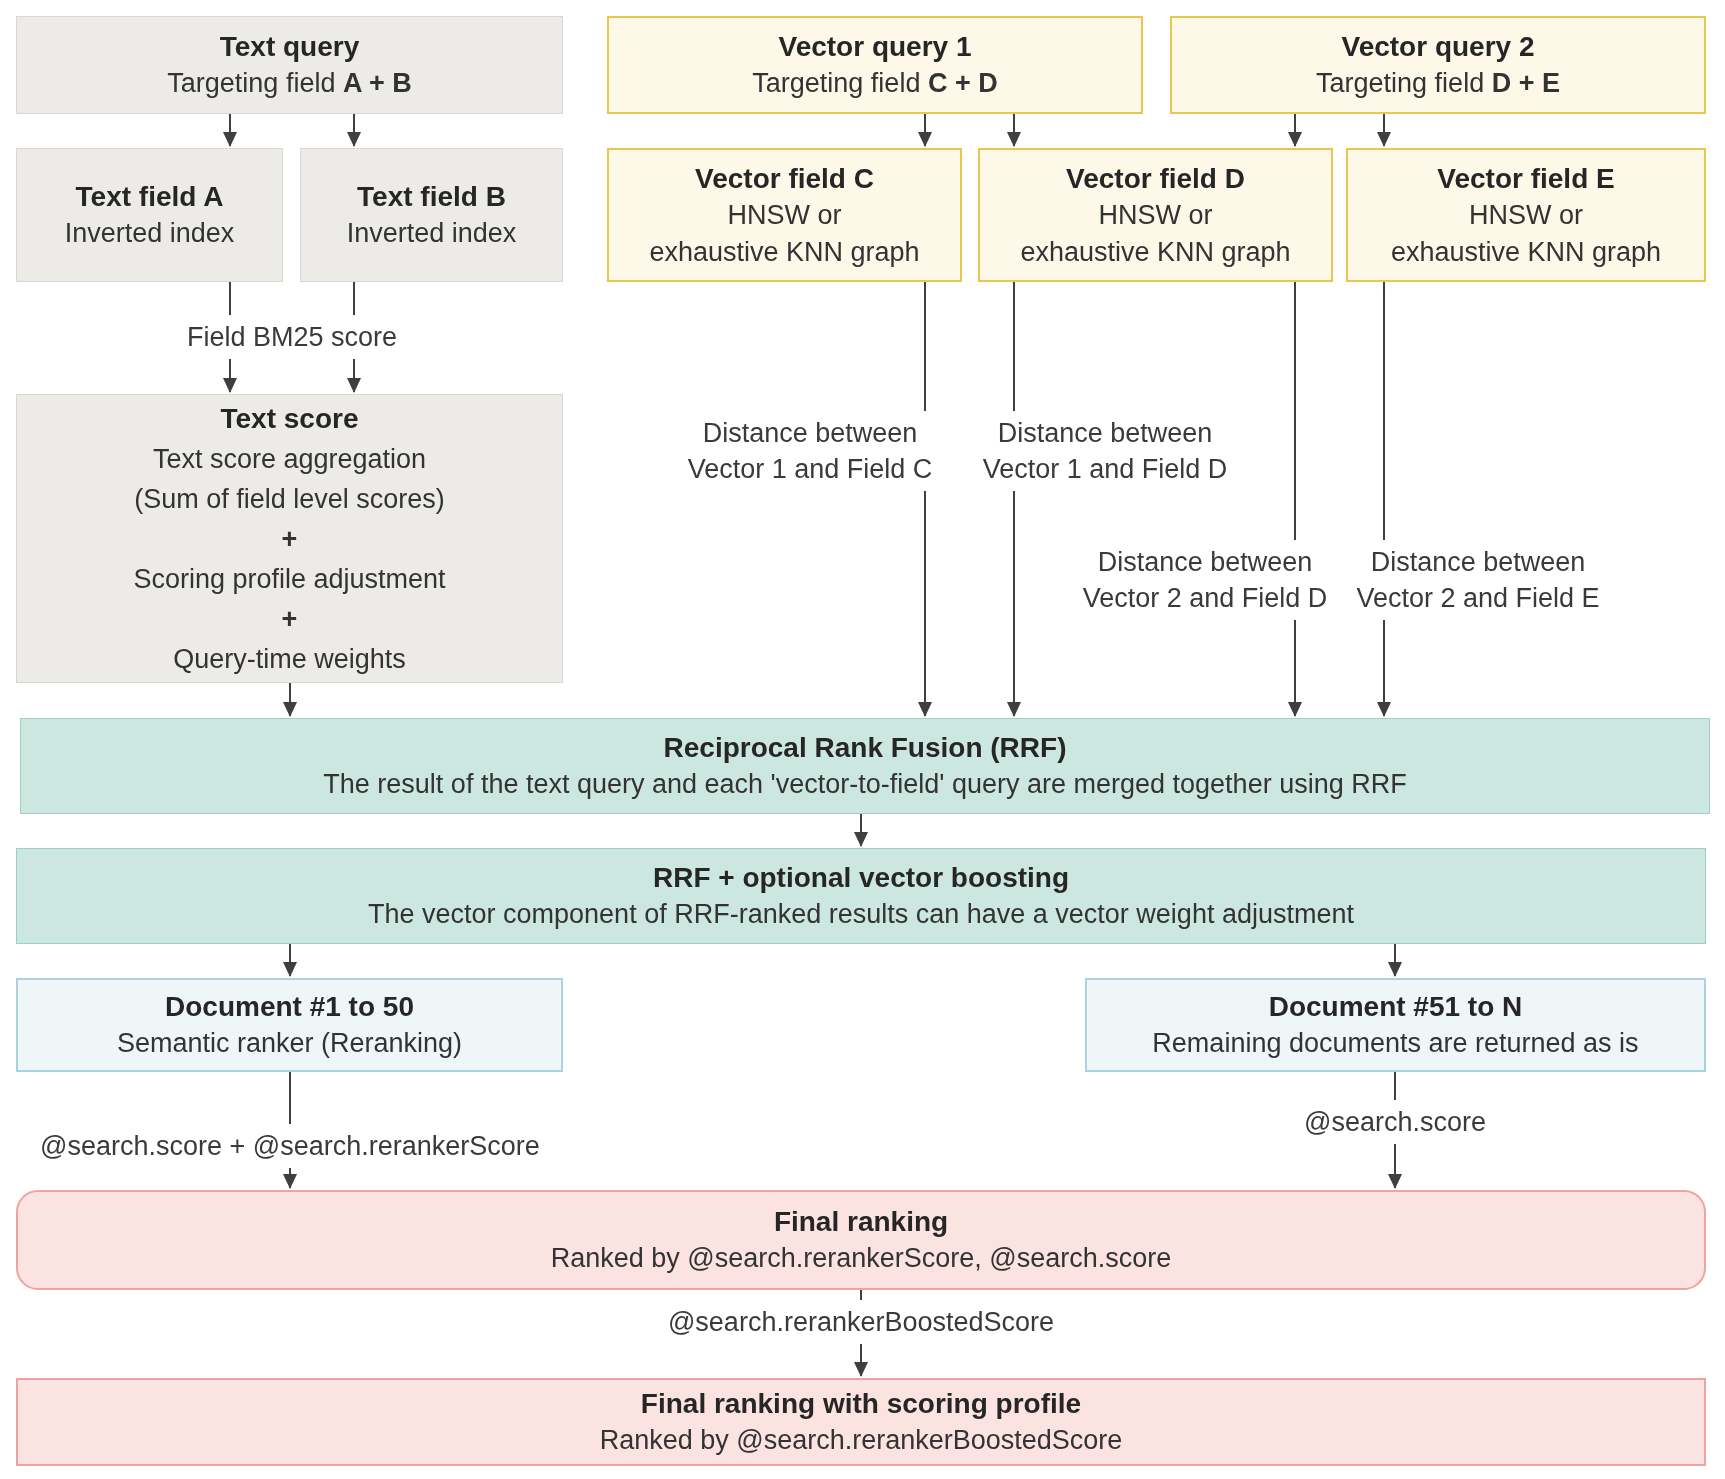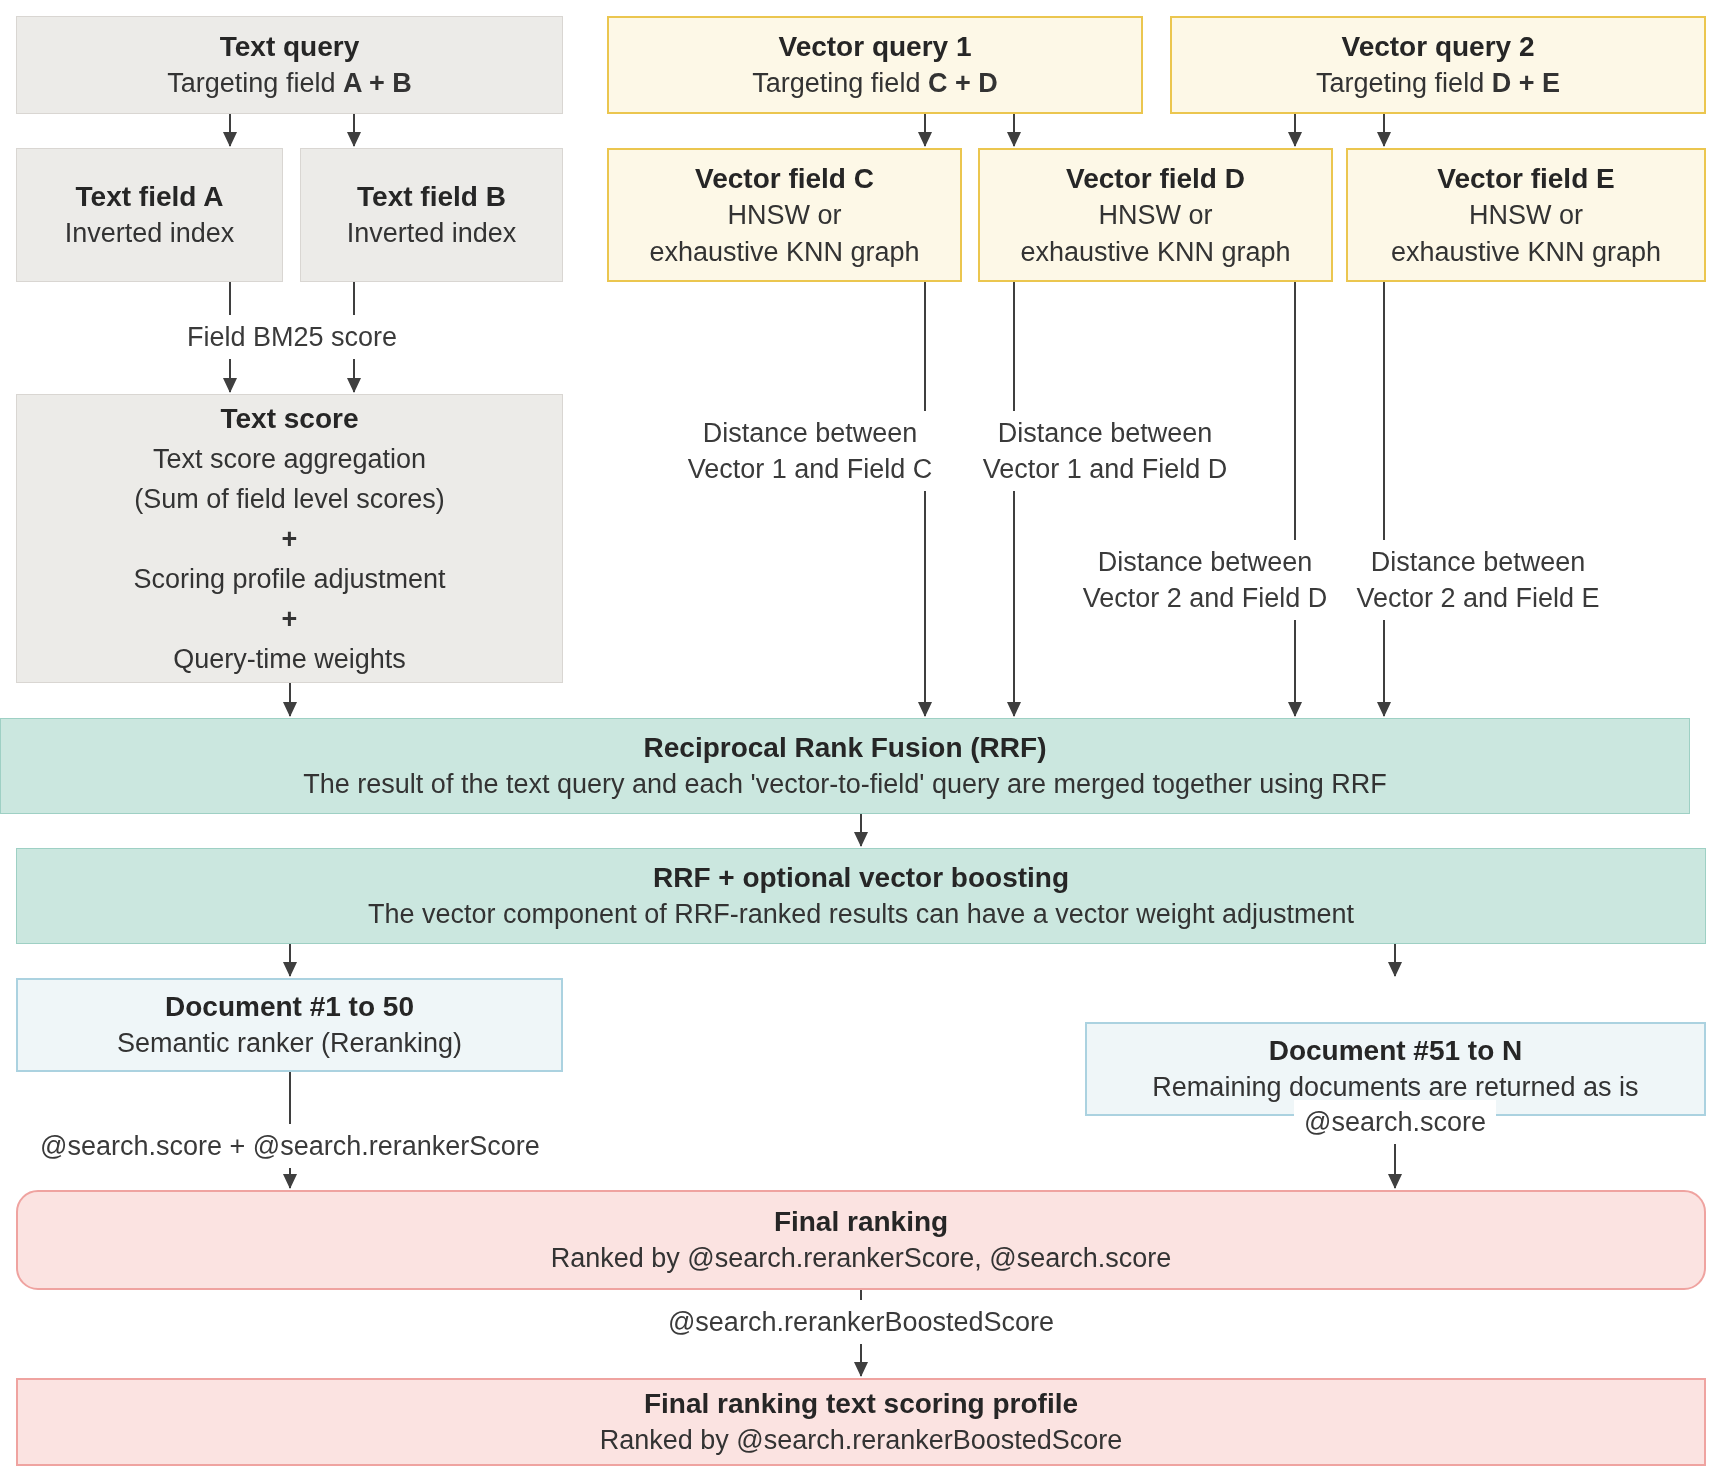--- a/index.html
+++ b/index.html
@@ -32,24 +32,24 @@
 
   .b-text-query{left:16px; top:16px; width:547px; height:98px;}
   .b-vq1{left:607px; top:16px; width:536px; height:98px;}
   .b-vq2{left:1170px; top:16px; width:536px; height:98px;}
   .b-fa{left:16px; top:148px; width:267px; height:134px;}
   .b-fb{left:300px; top:148px; width:263px; height:134px;}
   .b-fc{left:607px; top:148px; width:355px; height:134px;}
   .b-fd{left:978px; top:148px; width:355px; height:134px;}
   .b-fe{left:1346px; top:148px; width:360px; height:134px;}
   .b-ts{left:16px; top:394px; width:547px; height:289px; line-height:40px;}
-  .b-rrf{left:0; top:718px; width:1690px; height:96px;}
+  .b-rrf{left:20px; top:718px; width:1690px; height:96px;}
   .b-rrfb{left:16px; top:848px; width:1690px; height:96px;}
   .b-doc1{left:16px; top:978px; width:547px; height:94px;}
-  .b-doc2{left:1085px; top:978px; width:621px; height:94px;margin-top:44px;}
+  .b-doc2{left:1085px; top:978px; width:621px; height:94px;}
   .b-final{left:16px; top:1190px; width:1690px; height:100px;border-radius:22px;}
   .b-finalp{left:16px; top:1378px; width:1690px; height:88px;}
   .plus{font-weight:bold;}
 
   .lbl{
     position:absolute; z-index:3; transform:translate(-50%,-50%);
     background:#fff; padding:4px 10px; font-size:27px; color:#3a3a3a;
     text-align:center; line-height:36px; white-space:nowrap;
   }
   .l-bm25{left:292px; top:337px;}
@@ -156,21 +156,21 @@
   <div class="box blue b-doc2">
     <div class="t">Document #51 to N</div>
     <div class="s">Remaining documents are returned as is</div>
   </div>
 
   <div class="box pink b-final">
     <div class="t">Final ranking</div>
     <div class="s">Ranked by @search.rerankerScore, @search.score</div>
   </div>
   <div class="box pink b-finalp">
-    <div class="t">Final ranking text scoring profile</div>
+    <div class="t">Final ranking with scoring profile</div>
     <div class="s">Ranked by @search.rerankerBoostedScore</div>
   </div>
 
   <div class="lbl l-bm25">Field BM25 score</div>
   <div class="lbl l-v1c">
     <div>Distance between</div>
     <div>Vector 1 and Field C</div>
   </div>
   <div class="lbl l-v1d">
     <div>Distance between</div>

